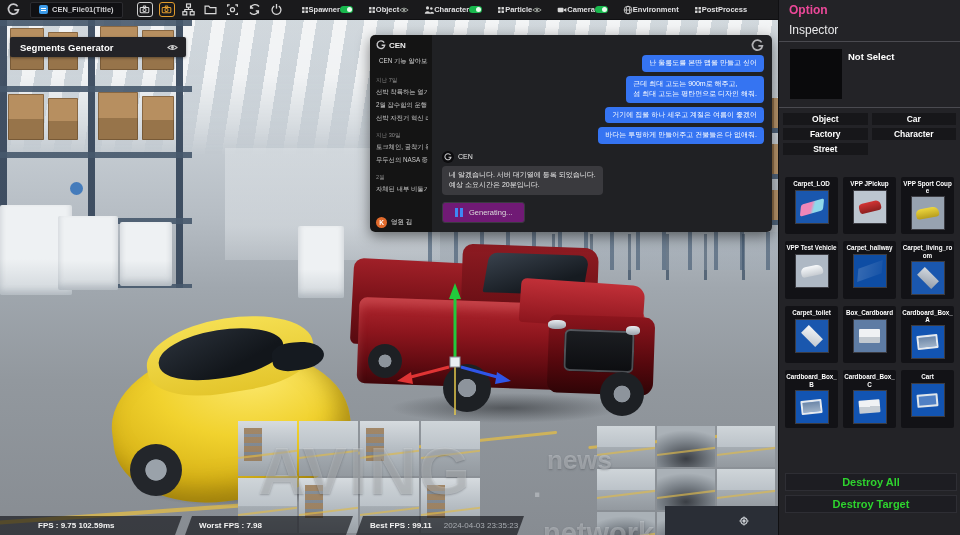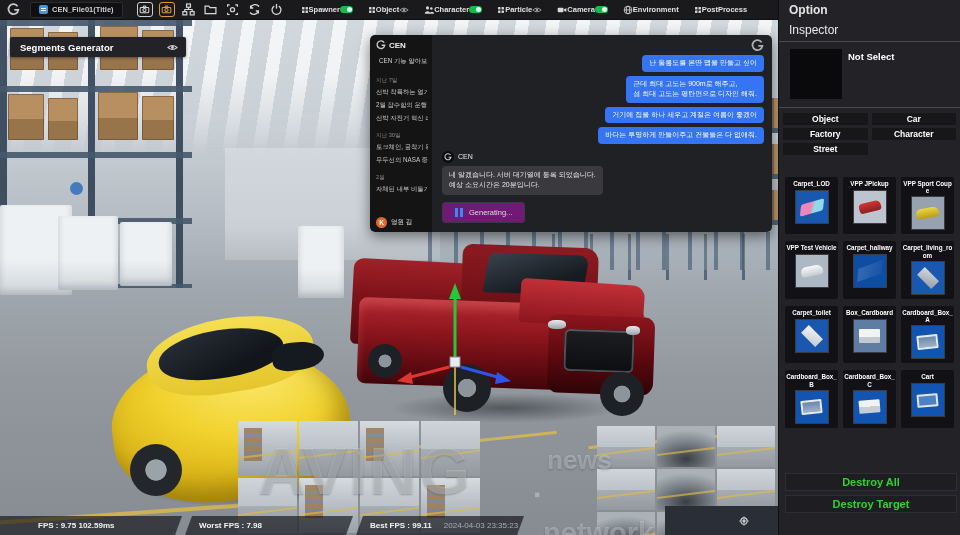--- a/index.html
+++ b/index.html
@@ -21,21 +21,21 @@
   .tool-btn.boxed{border:1px solid #cfcfcf;border-radius:3px;}
   .tool-btn.orange{border:1px solid #e09b2d;border-radius:3px;}
   .menus{display:flex;align-items:center;gap:15px;margin-left:16px;}
   .menu-item{display:flex;align-items:center;color:#e2e2e4;font-size:7.5px;font-weight:bold;}
   .toggle{width:13px;height:7px;border-radius:4px;background:#19b94e;position:relative;}
   .toggle:before{content:"";position:absolute;right:1px;top:1px;width:5px;height:5px;border-radius:50%;background:#eafbef;}
 
   
   .option{position:absolute;right:0;top:0;width:182px;height:535px;background:#232327;z-index:31;
           display:flex;flex-direction:column;border-left:1px solid #101012;}
-  .option-title{color:#e5e5e5;font-size:12px;font-weight:bold;padding:3px 16px 2px 10px;}
+  .option-title{color:#ec4899;font-size:12px;font-weight:bold;padding:3px 16px 2px 10px;}
   .inspector-title{color:#e8e8ea;font-size:12px;padding:4px 0 4px 10px;border-bottom:1px solid #4a4a50;margin:0 0 0 0;}
   .inspector-body{display:flex;gap:6px;padding:7px 8px 8px 11px;border-bottom:1px solid #4a4a50;}
   .preview-box{width:52px;height:50px;background:#0a0a0c;flex:0 0 auto;}
   .not-select{color:#fff;font-size:9.5px;font-weight:bold;padding-top:2px;}
   .cat-grid{display:grid;grid-template-columns:1fr 1fr;gap:3px 4px;padding:5px 4px 4px 4px;}
   .cat-btn{height:12px;background:#17171a;border:none;color:#fff;font-size:8.5px;font-weight:bold;
            display:flex;align-items:center;justify-content:center;font-family:"Liberation Sans",sans-serif;}
   .asset-grid{display:grid;grid-template-columns:repeat(3,1fr);gap:7px 5px;padding:18px 6px 6px 6px;flex:0 0 auto;}
   .asset-cell{background:#121216;padding:3px 1px 4px 1px;border-radius:2px;}
   .asset-name{color:#fff;font-size:6.3px;font-weight:bold;text-align:center;line-height:1.15;min-height:8px;word-break:break-all;}

